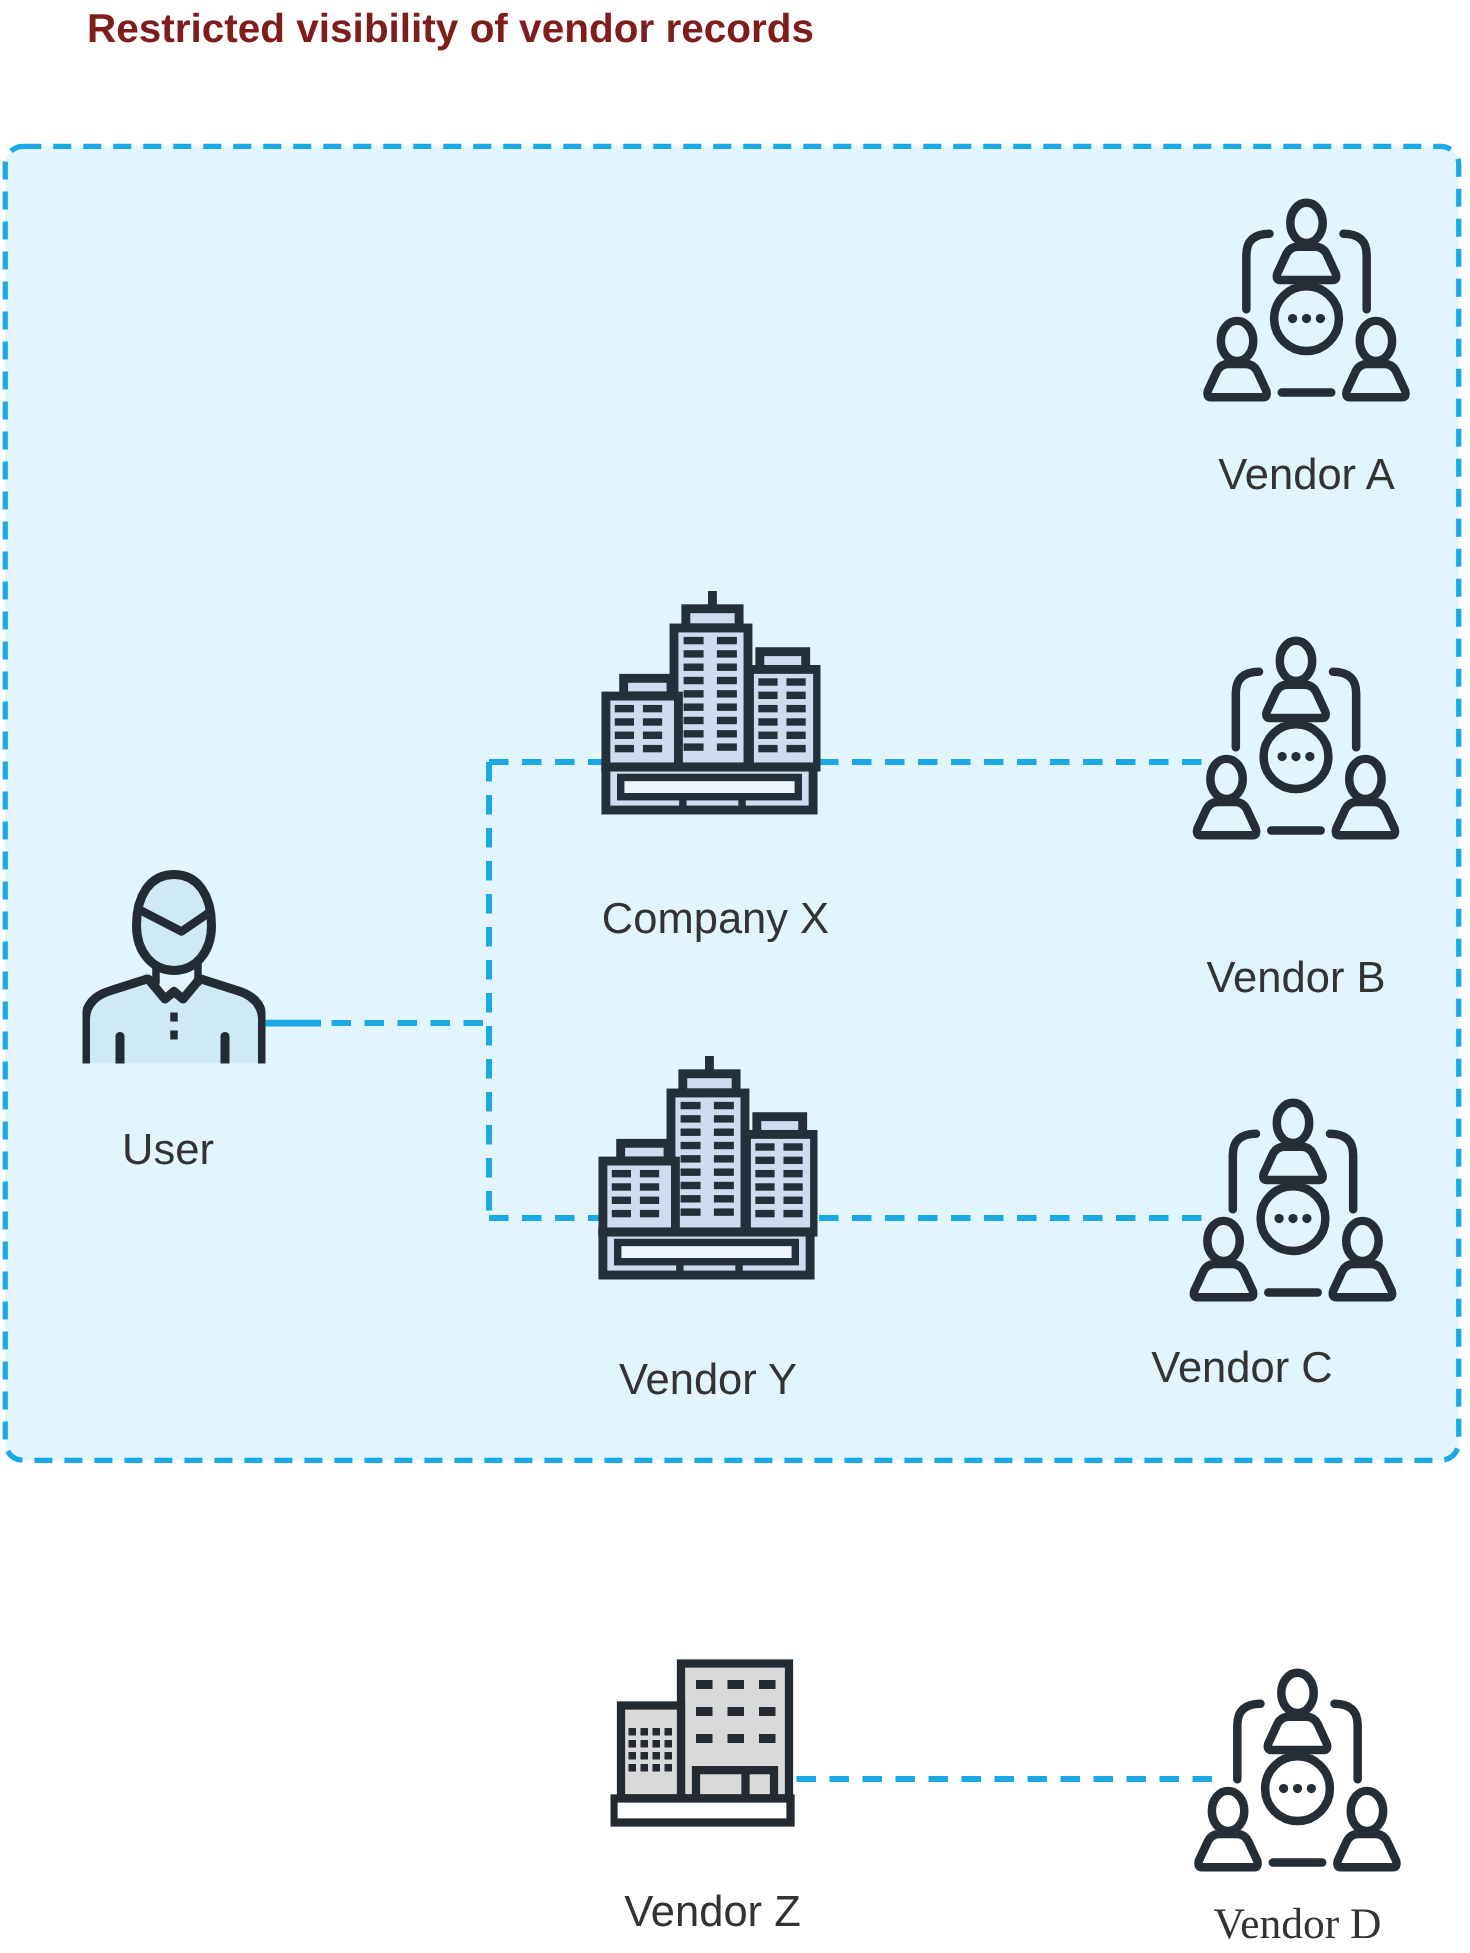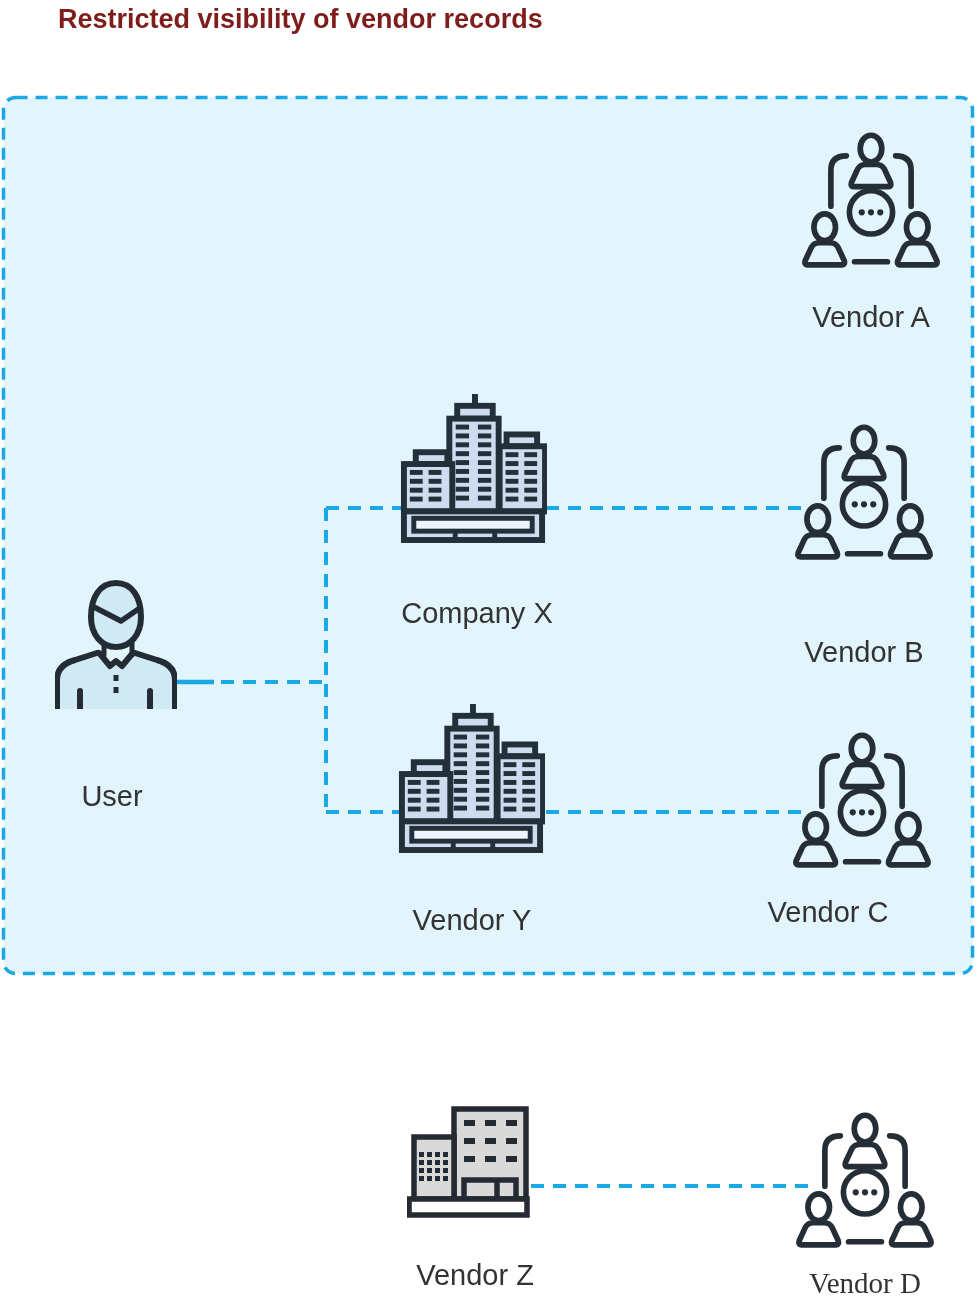--- a/index.html
+++ b/index.html
@@ -73,21 +73,21 @@
 
         <path d="M37 29 L66 44 L85 31" fill="none" stroke-width="5.5"></path>
       </g>
 
       <g fill="#232c34">
         <rect x="58.5" y="98" width="5" height="6"></rect>
         <rect x="58.5" y="110" width="5" height="6"></rect>
       </g>
     </svg>
   </div>
-  <div class="node-label" style="left:112px; top:780px;">User</div>
+  <div class="node-label" style="left:112px; top:751px;">User</div>
 
   <div class="node-icon" style="left:399px; top:391px; width:148px; height:153px;">
     <svg width="148" height="153" viewBox="0 0 150 155">
       <g stroke="#243039" stroke-width="6" fill="#cfdcf0">
         <line x1="77" y1="3" x2="77" y2="15"></line>
         <rect x="59" y="15" width="36" height="13"></rect>
         <rect x="51" y="28" width="50" height="94"></rect>
         <rect x="109" y="44" width="31" height="12"></rect>
         <rect x="102" y="56" width="46" height="66"></rect>
         <rect x="17" y="62" width="32" height="12"></rect>

